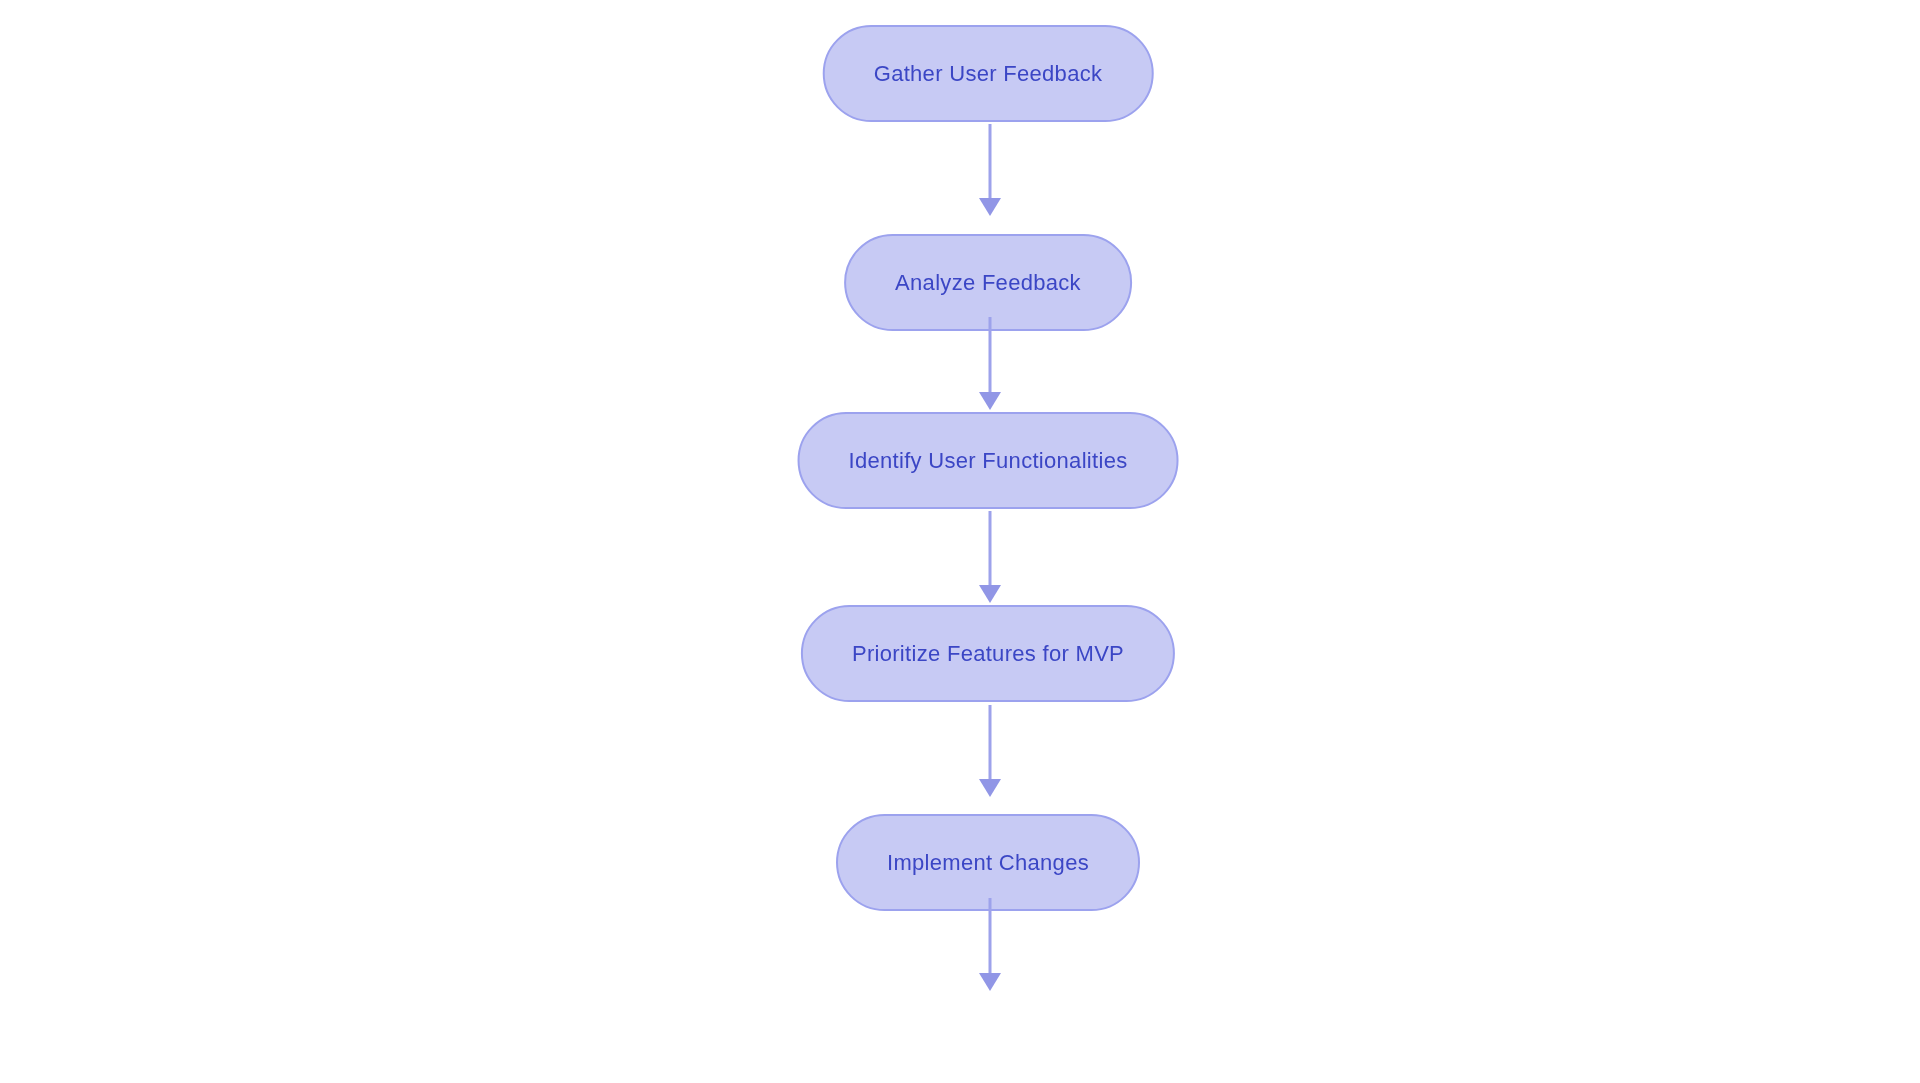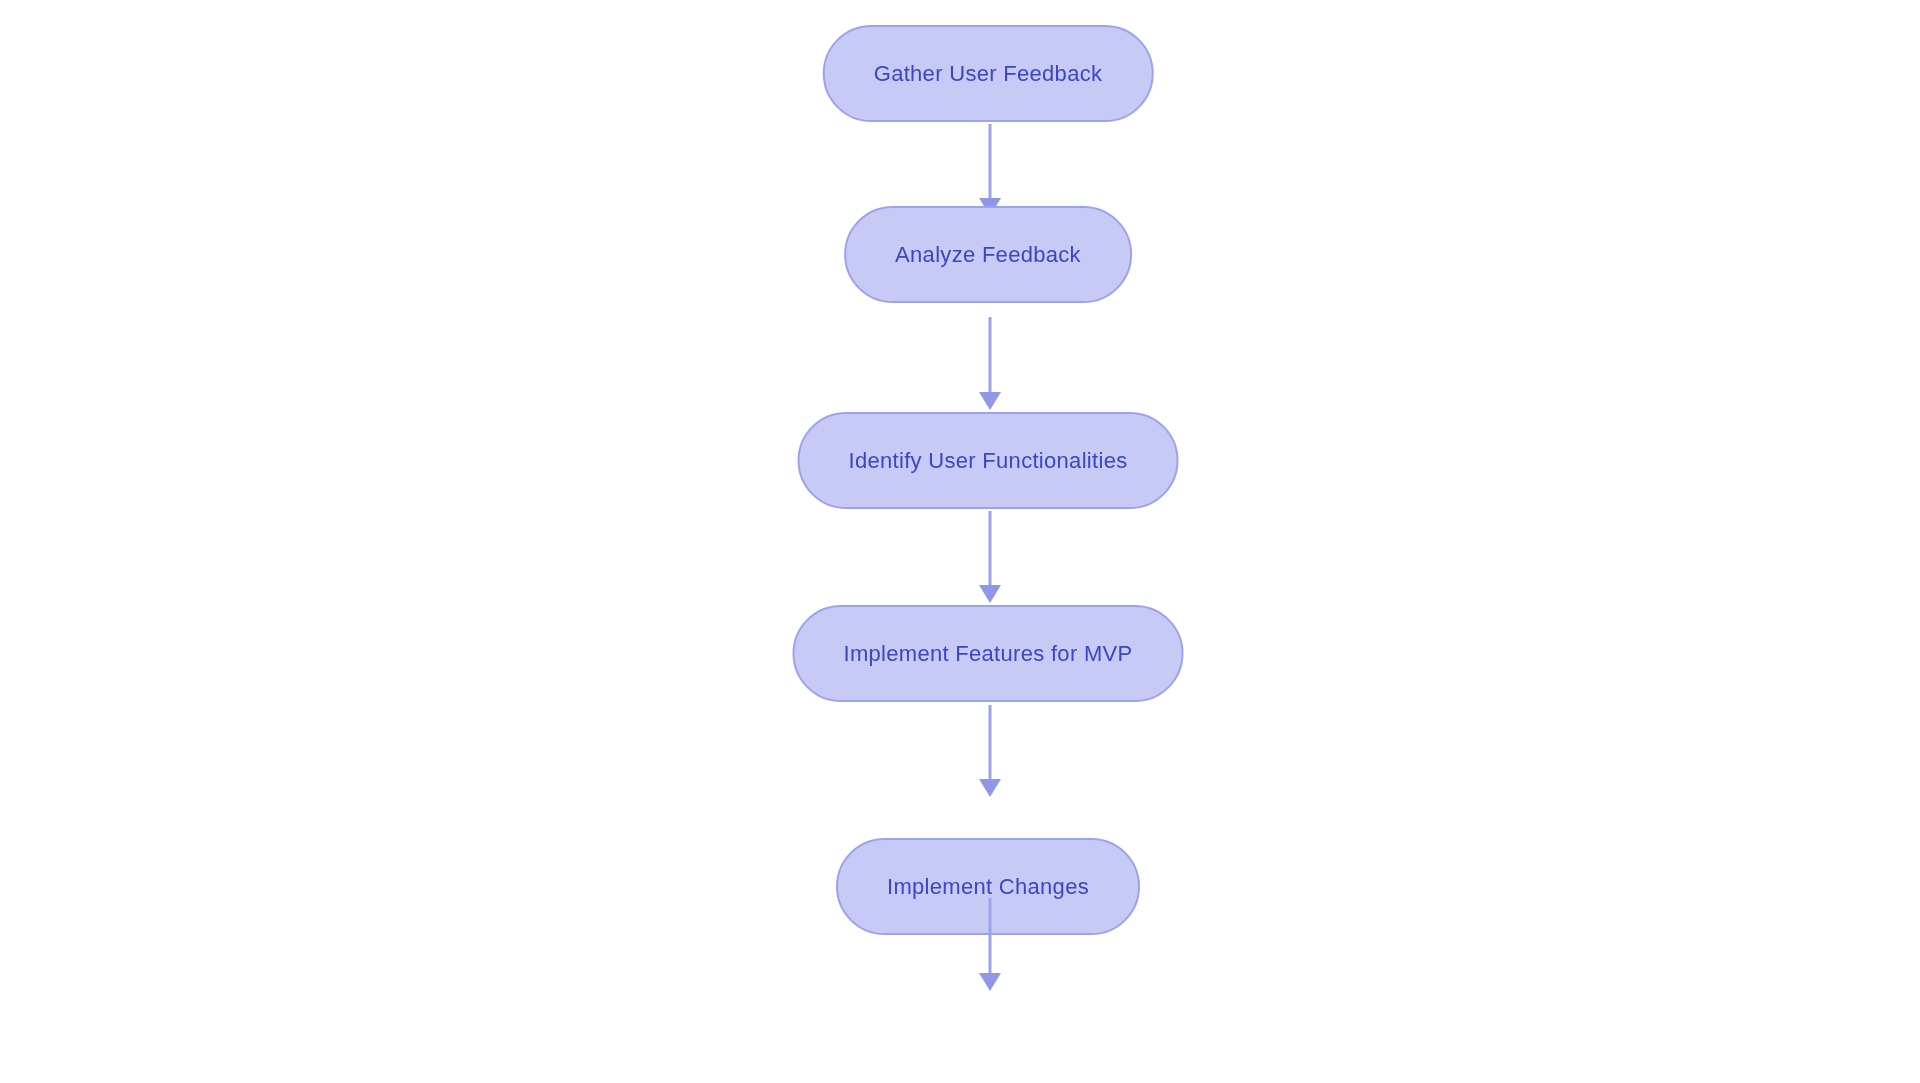--- a/index.html
+++ b/index.html
@@ -34,24 +34,24 @@
     justify-content:center;
     padding:0 47px;
     white-space:nowrap;
   }
   .node-label{
     color:var(--node-text);
     font-size:22px;
     letter-spacing:0.3px;
   }
   .n1{top:17px}
-  .n2{top:198px}
+  .n2{top:226px}
   .n3{top:404px}
   .n4{top:597px}
-  .n5{top:830px}
+  .n5{top:806px}
   .n6{top:985px}
 
   .connector{
     position:absolute;
     left:980px;
     transform:translateX(-50%);
     width:24px;
   }
   .c1{top:114px;height:96px}
   .c2{top:307px;height:97px}
@@ -104,21 +104,21 @@
   <div class="node n3">
     <span class="node-label">Identify User Functionalities</span>
   </div>
 
   <div class="connector c3">
     <div class="arrow-line"></div>
     <div class="arrow-head"></div>
   </div>
 
   <div class="node n4">
-    <span class="node-label">Implement Features for MVP</span>
+    <span class="node-label">Prioritize Features for MVP</span>
   </div>
 
   <div class="connector c4">
     <div class="arrow-line"></div>
     <div class="arrow-head"></div>
   </div>
 
   <div class="node n5">
     <span class="node-label">Implement Changes</span>
   </div>

